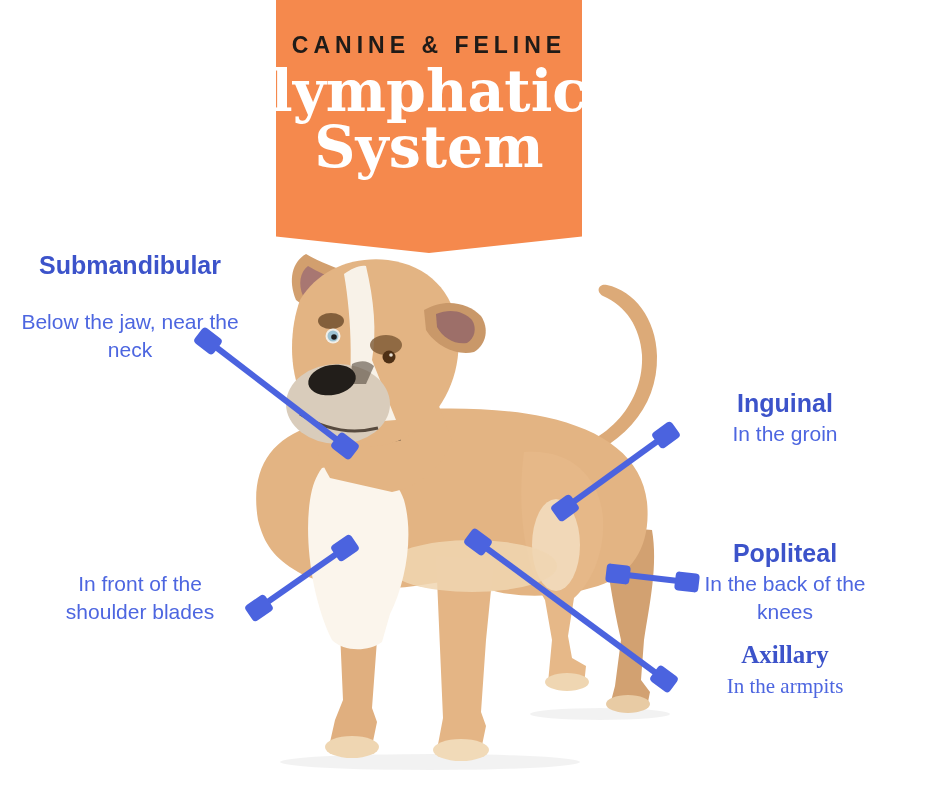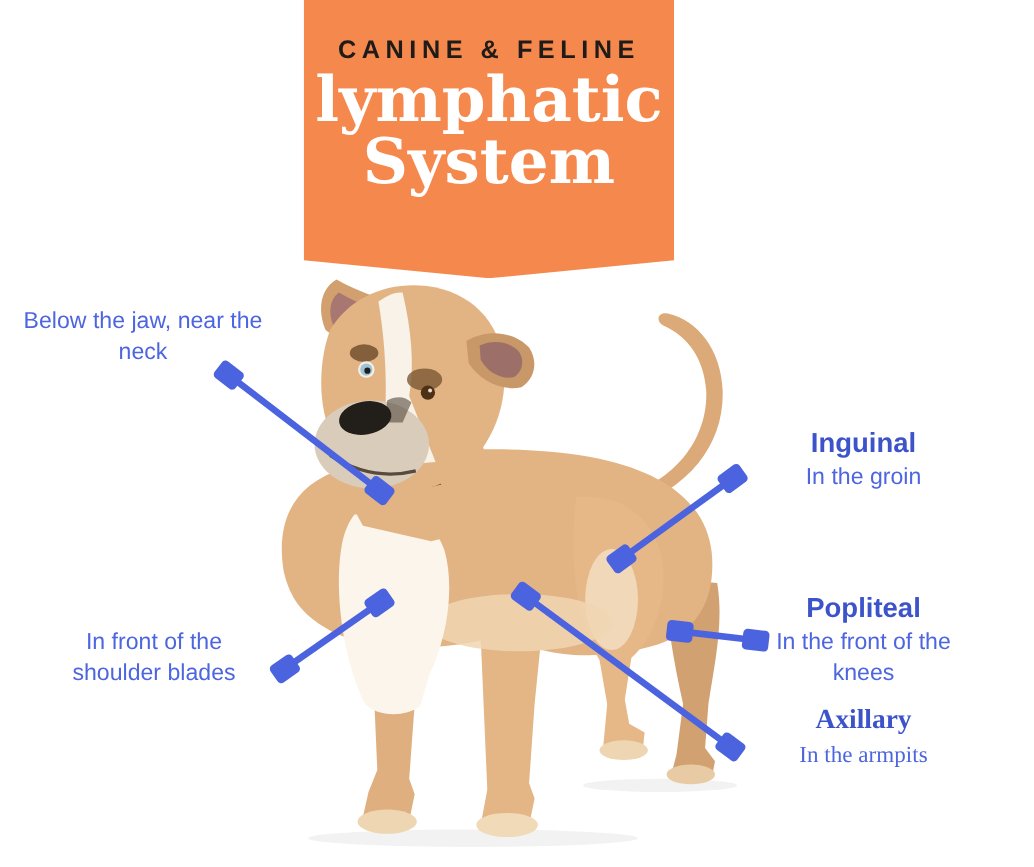--- a/index.html
+++ b/index.html
@@ -12,21 +12,21 @@
     --c-bg:#FFFFFF;
   }
   html,body{margin:0;padding:0;background:#fff;}
   .stage{
     position:relative;width:940px;height:788px;overflow:hidden;
     background:var(--c-bg);
     font-family:"Liberation Sans",sans-serif;
   }
   
   .banner{
-    position:absolute;left:276px;top:0;width:337px;height:253px;
+    position:absolute;left:276px;top:0;width:306px;height:253px;
     background:var(--c-banner);
     clip-path:polygon(0 0,100% 0,100% 93.5%,50% 100%,0 93.5%);
     display:flex;flex-direction:column;align-items:center;
     text-align:center;
   }
   .banner .kicker{
     margin-top:32px;
     font-size:23px;font-weight:700;letter-spacing:5px;
     color:var(--c-kicker);
     font-family:"Liberation Sans",sans-serif;
@@ -150,20 +150,21 @@
 
   <div class="banner">
     <div class="kicker">CANINE &amp; FELINE</div>
     <div class="title">
       <div>lymphatic</div>
       <div>System</div>
     </div>
   </div>
 
   <div class="node-label" id="label-submandibular">
+    <div class="head">Submandibular</div>
     <div class="desc">
       <span>Below the jaw, near</span>
       <span>the neck</span>
     </div>
   </div>
 
   <div class="node-label" id="label-inguinal">
     <div class="head">Inguinal</div>
     <div class="desc">
       <span>In the groin</span>
@@ -174,21 +175,21 @@
   <div class="node-label" id="label-prescapular">
     <div class="desc">
       <span>In front of the</span>
       <span>shoulder blades</span>
     </div>
   </div>
 
   <div class="node-label" id="label-popliteal">
     <div class="head">Popliteal</div>
     <div class="desc">
-      <span>In the front of the</span>
+      <span>In the back of the</span>
       <span>knees</span>
     </div>
   </div>
 
   <div class="node-label" id="label-axillary">
     <div class="head">Axillary</div>
     <div class="desc">
       <span>In the armpits</span>
       <span></span>
     </div>

